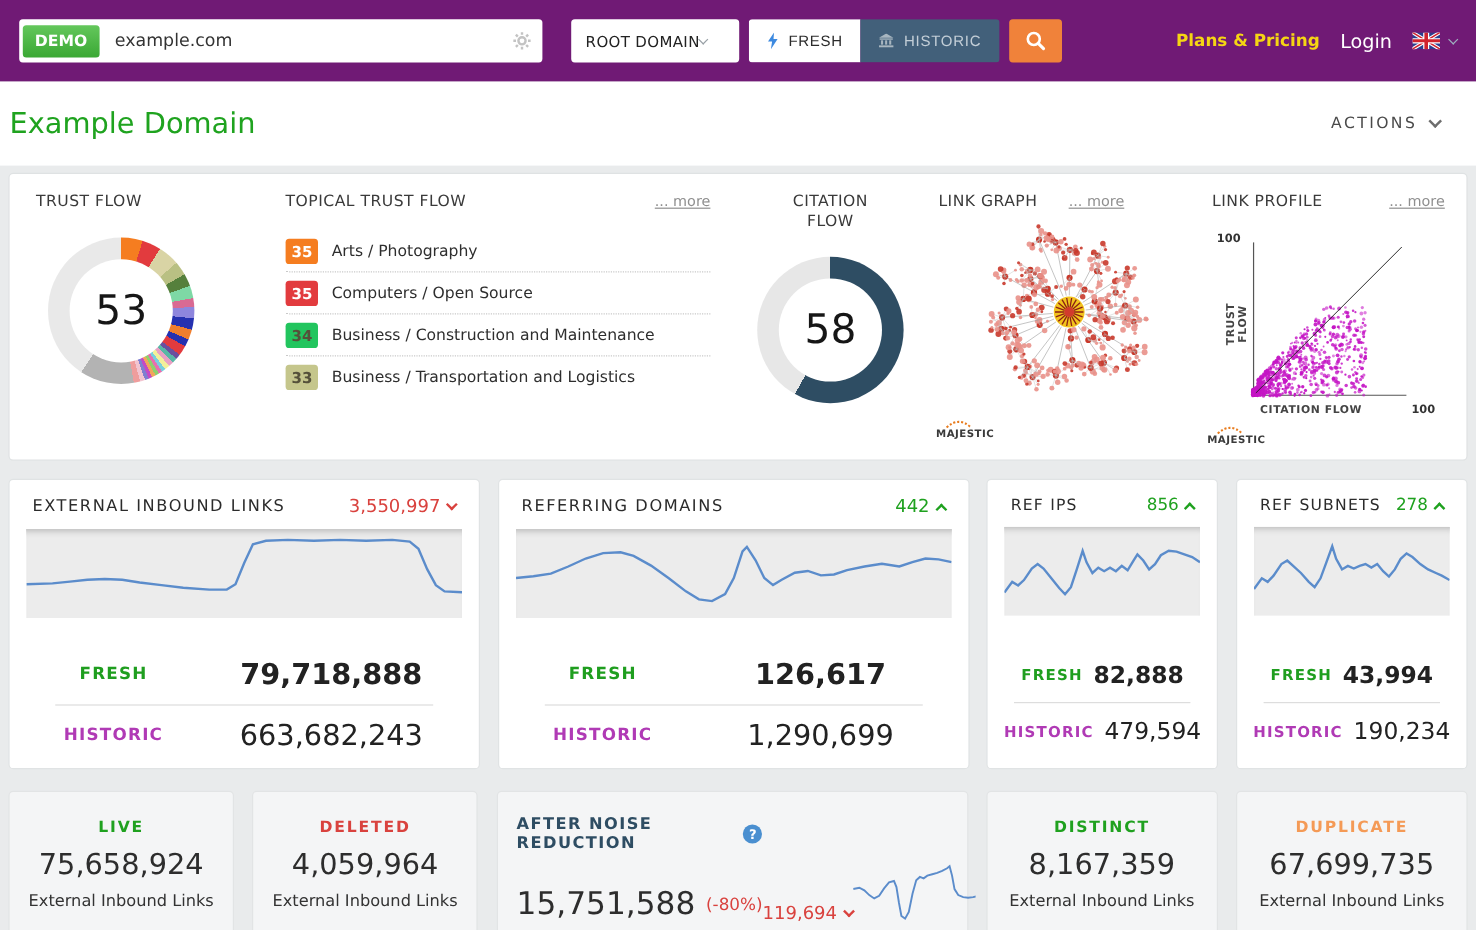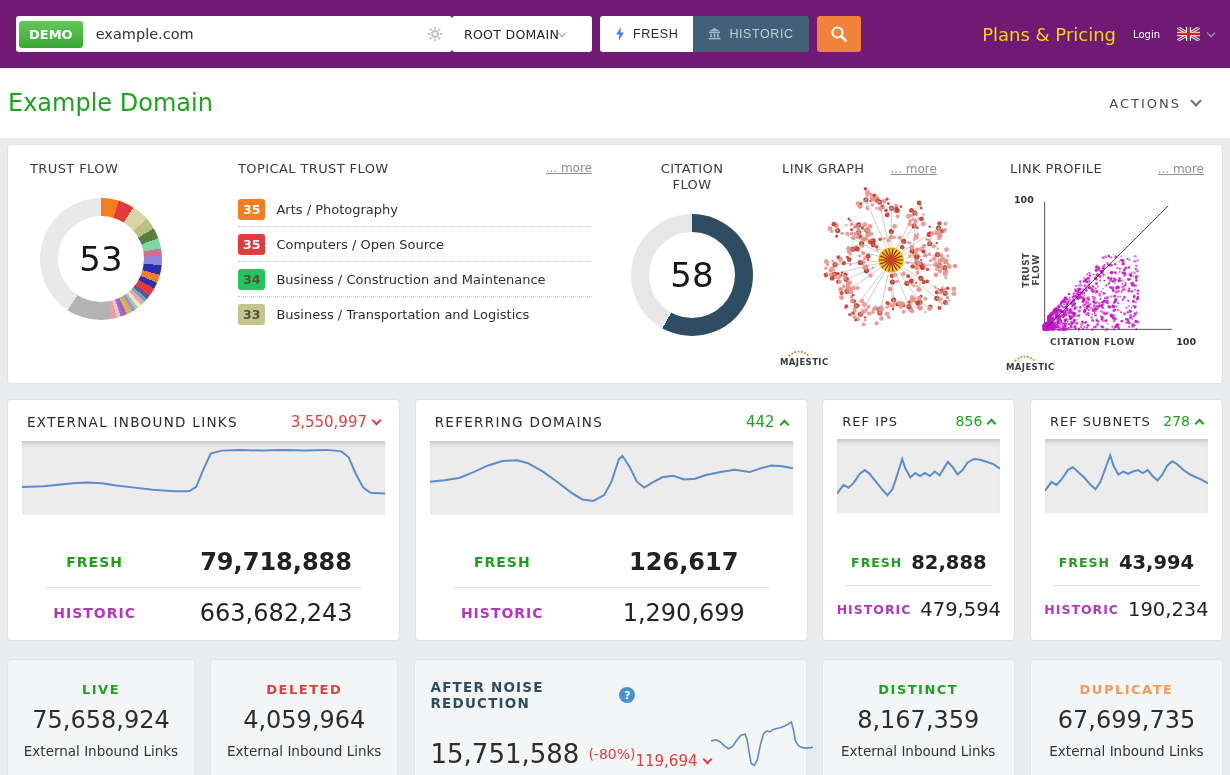--- a/index.html
+++ b/index.html
@@ -5,29 +5,29 @@
   *{box-sizing:border-box}
   html,body{margin:0;padding:0}
   body{width:1230px;height:775px;background:#e9ebec;font-family:"DejaVu Sans","Liberation Sans",sans-serif;overflow:hidden}
 
   
   .topbar{height:68px;background:#701a75;display:flex;align-items:center;padding:0 16px}
   .searchbox{width:436px;height:36px;background:#fff;border-radius:3px;display:flex;align-items:center}
   .demo{margin:3px;background:linear-gradient(180deg,#64c75c,#3aa834);color:#fff;font-weight:bold;font-size:13px;padding:6px 10px;border-radius:3px}
   .search-input{border:0;outline:0;flex:1;font-size:14.5px;color:#333;padding:0 10px;font-family:inherit;min-width:0}
   .gear{margin-right:9px;flex:none}
-  .scope{margin-left:0;width:140px;height:36px;background:#fff;border-radius:3px;display:flex;align-items:center;justify-content:flex-start;padding:0 12px;font-size:12.5px;color:#222;letter-spacing:.3px;cursor:pointer}
+  .scope{margin-left:24px;width:140px;height:36px;background:#fff;border-radius:3px;display:flex;align-items:center;justify-content:flex-start;padding:0 12px;font-size:12.5px;color:#222;letter-spacing:.3px;cursor:pointer}
   .toggle{display:flex;margin-left:8px;height:36px;border-radius:3px;overflow:hidden}
   .tbtn{display:flex;align-items:center;gap:8px;padding:0 15px;font-size:12.5px;letter-spacing:.6px;cursor:pointer;border:0}
   .tbtn.fresh{background:#fff;color:#2b2b2b}
   .tbtn.historic{background:#42607a;color:#c3ced7}
   .searchbtn{margin-left:8px;width:44px;height:36px;background:#f0823a;border:0;border-radius:3px;display:flex;align-items:center;justify-content:center;cursor:pointer}
   .top-right{margin-left:auto;display:flex;align-items:center;gap:17px}
-  .plans{color:#f5d513;font-weight:normal;font-size:18px;cursor:pointer}
-  .login{color:#fff;font-size:10px;cursor:pointer}
+  .plans{color:#f5d513;font-weight:bold;font-size:14px;cursor:pointer}
+  .login{color:#fff;font-size:16px;cursor:pointer}
   .flagwrap{display:flex;align-items:center;gap:8px;cursor:pointer}
 
   
   .chev{width:7px;height:7px;border-right:2px solid currentColor;border-bottom:2px solid currentColor;display:inline-block}
   .chev.down{transform:rotate(45deg);margin-top:-4px}
   .chev.up{transform:rotate(-135deg);margin-top:4px}
   .chev-sm{width:6px;height:6px;border-right:1.7px solid #98a0a6;border-bottom:1.7px solid #98a0a6;transform:rotate(45deg);margin-top:-3px;display:inline-block}
   .chev-flag{width:6px;height:6px;border-right:1.7px solid #9db0bf;border-bottom:1.7px solid #9db0bf;transform:rotate(45deg);margin-top:-3px;display:inline-block}
   .chev-act{width:8px;height:8px;border-right:2.4px solid #6d6d6d;border-bottom:2.4px solid #6d6d6d;transform:rotate(45deg);margin-top:-5px;display:inline-block}
 

